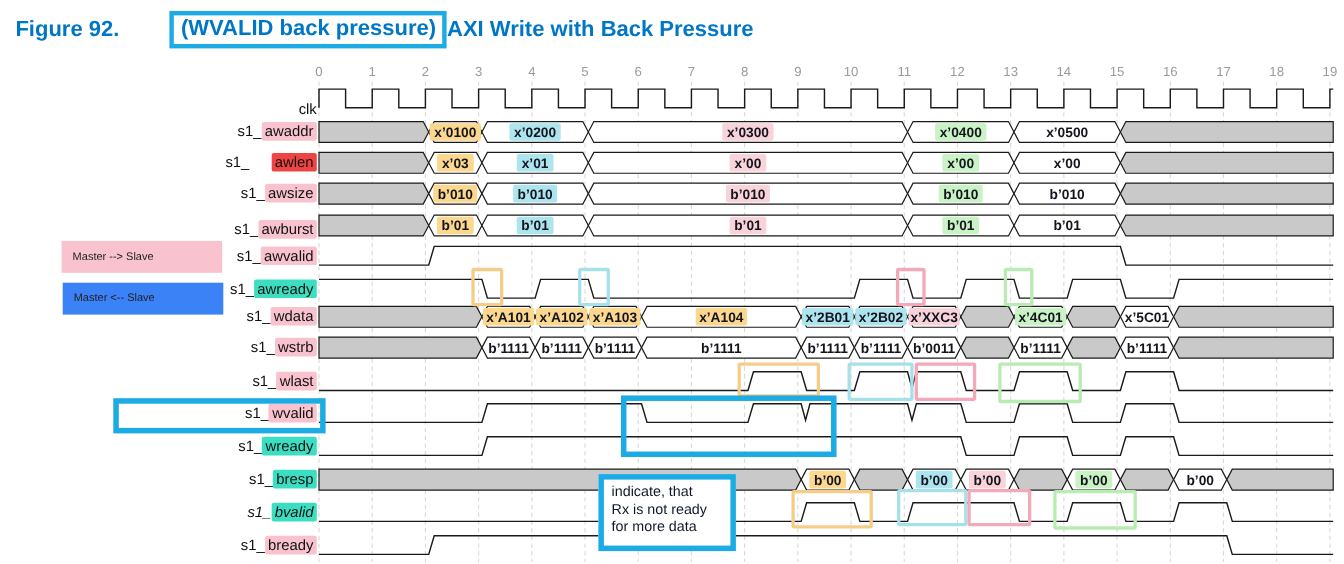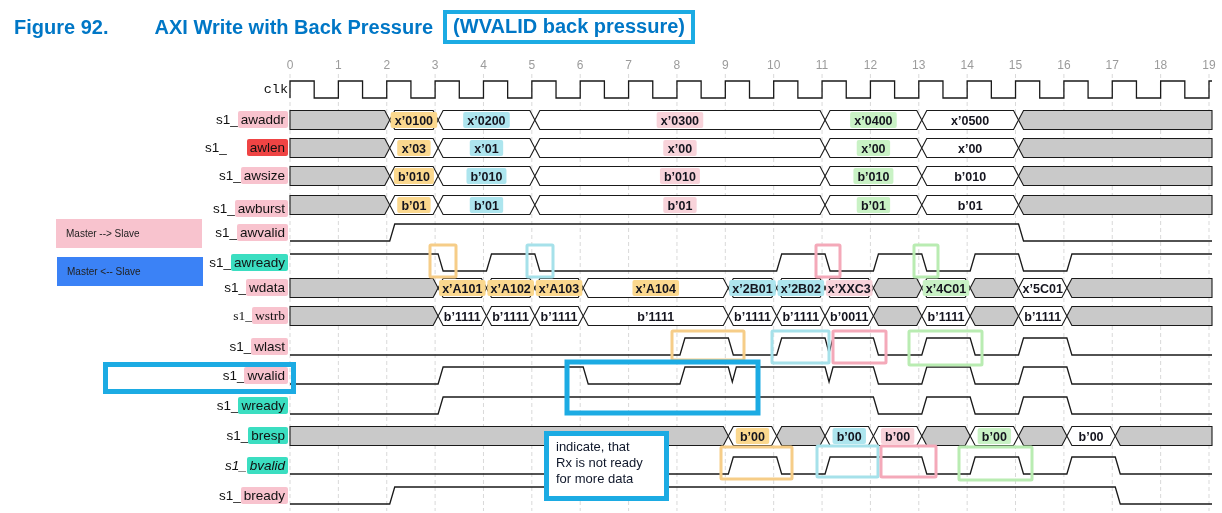--- a/index.html
+++ b/index.html
@@ -254,37 +254,37 @@
         <rect x="721" y="447" width="71" height="32" fill="none" stroke="#f6cd88" stroke-width="3" rx="1"></rect>
         <rect x="817" y="446" width="61" height="31" fill="none" stroke="#a6e1ea" stroke-width="3" rx="1"></rect>
         <rect x="881" y="446" width="55" height="31" fill="none" stroke="#f4a9b9" stroke-width="3" rx="1"></rect>
         <rect x="959" y="447" width="73" height="33" fill="none" stroke="#b9ecb2" stroke-width="3" rx="1"></rect>
       </g>
       <rect x="567" y="362" width="191" height="51" fill="none" stroke="#1cabe3" stroke-width="5"></rect>
     </svg>
 
   <div id="title-bar">
     <span id="title-figure" style="color: rgb(0, 119, 198);">Figure 92.</span>
+    <span id="title-boxed">(WVALID back pressure)</span>
     <span id="title-main">AXI Write with Back Pressure</span>
-    <span id="title-boxed">(WVALID back pressure)</span>
   </div>
 
   <div id="legend-m2s" class="legend" style="background: rgb(248, 195, 206);">Master --&gt; Slave</div>
   <div id="legend-s2m" class="legend" style="background: #3b82f6;">Master &lt;-- Slave</div>
 
   <div id="labels">
-      <div class="signal-label" style="top: 80px; font-family: Liberation Mono, monospace;"><span></span><span>clk</span></div>
+      <div class="signal-label" style="top: 90px;"><span></span><span>clk</span></div>
       <div class="signal-label" style="top: 110px;"><span>s1_</span><span class="hl" style="background: rgb(248, 195, 206);">awaddr</span></div>
       <div class="signal-label" style="top: 138px;"><span>s1_</span><span class="hl" style="background: #ef4444; margin-left: 20px;">awlen</span></div>
       <div class="signal-label" style="top: 166px;"><span>s1_</span><span class="hl" style="background: rgb(248, 195, 206);">awsize</span></div>
       <div class="signal-label" style="top: 183px; margin-top: 16px;"><span>s1_</span><span class="hl" style="background: rgb(248, 195, 206);">awburst</span></div>
       <div class="signal-label" style="top: 223px;"><span>s1_</span><span class="hl" style="background: rgb(248, 195, 206);">awvalid</span></div>
       <div class="signal-label" style="top: 253px;"><span>s1_</span><span class="hl" style="background: rgb(59, 222, 193);">awready</span></div>
       <div class="signal-label" style="top: 278px;"><span>s1_</span><span class="hl" style="background: rgb(248, 195, 206); text-align: right;">wdata</span></div>
-      <div class="signal-label" style="top: 306px; font-family: Liberation Serif, serif;"><span>s1_</span><span class="hl" style="background: rgb(248, 195, 206);">wstrb</span></div>
+      <div class="signal-label" style="top: 306px;"><span>s1_</span><span class="hl" style="background: rgb(248, 195, 206);">wstrb</span></div>
       <div class="signal-label" style="top: 337px;"><span>s1_</span><span class="hl" style="background: rgb(248, 195, 206);">wlast</span></div>
       <div class="signal-label" style="top: 366px;"><span>s1_</span><span class="hl" style="background: rgb(248, 195, 206);">wvalid</span></div>
       <div class="signal-label" style="top: 396px;"><span>s1_</span><span class="hl" style="background: rgb(59, 222, 193);">wready</span></div>
       <div class="signal-label" style="top: 426px;"><span>s1_</span><span class="hl" style="background: rgb(59, 222, 193);">bresp</span></div>
       <div class="signal-label" style="top: 456px; font-style: italic;"><span>s1_</span><span class="hl" style="background: rgb(59, 222, 193);">bvalid</span></div>
       <div class="signal-label" style="top: 486px;"><span>s1_</span><span class="hl" style="background: rgb(248, 195, 206);">bready</span></div>
     </div>
 
   <div id="wvalid-label-box" style="left: 103px; top: 362px; width: 193px; height: 32px;"></div>
 

